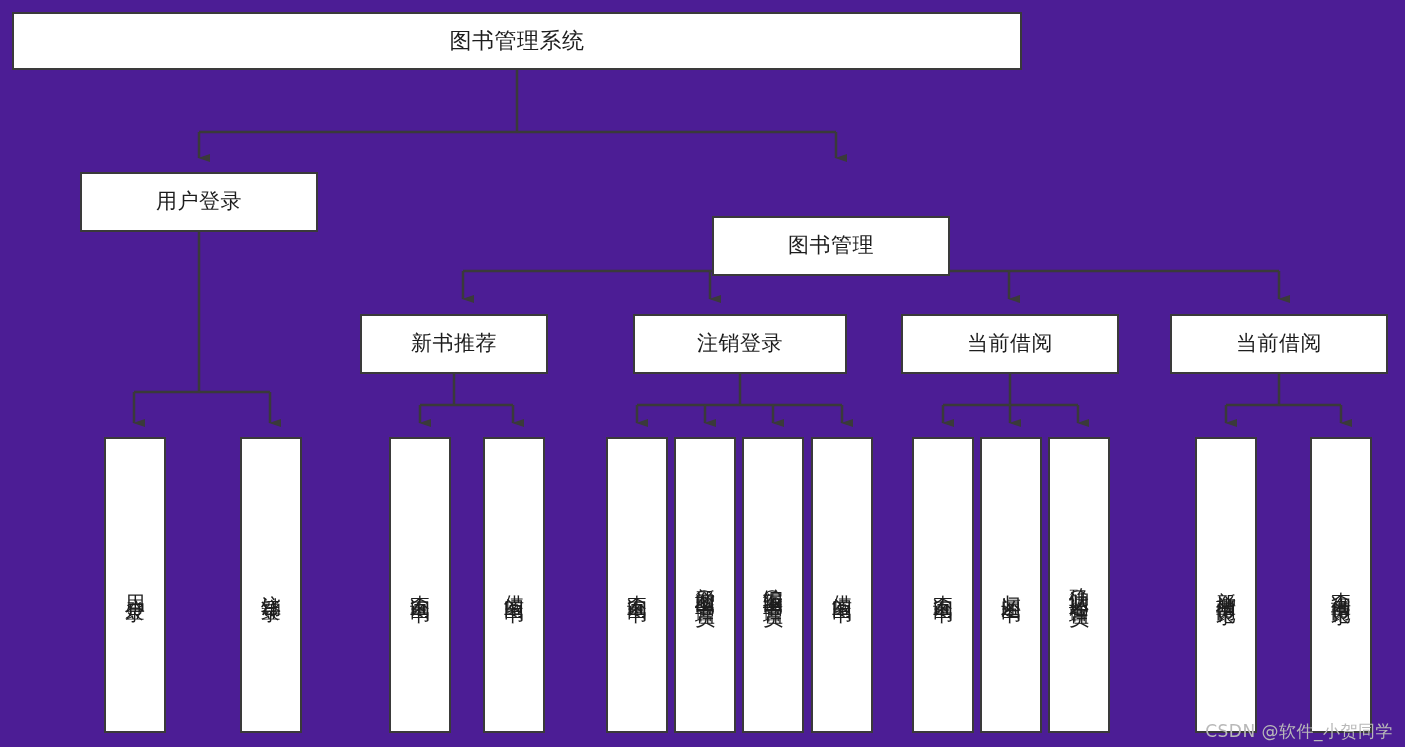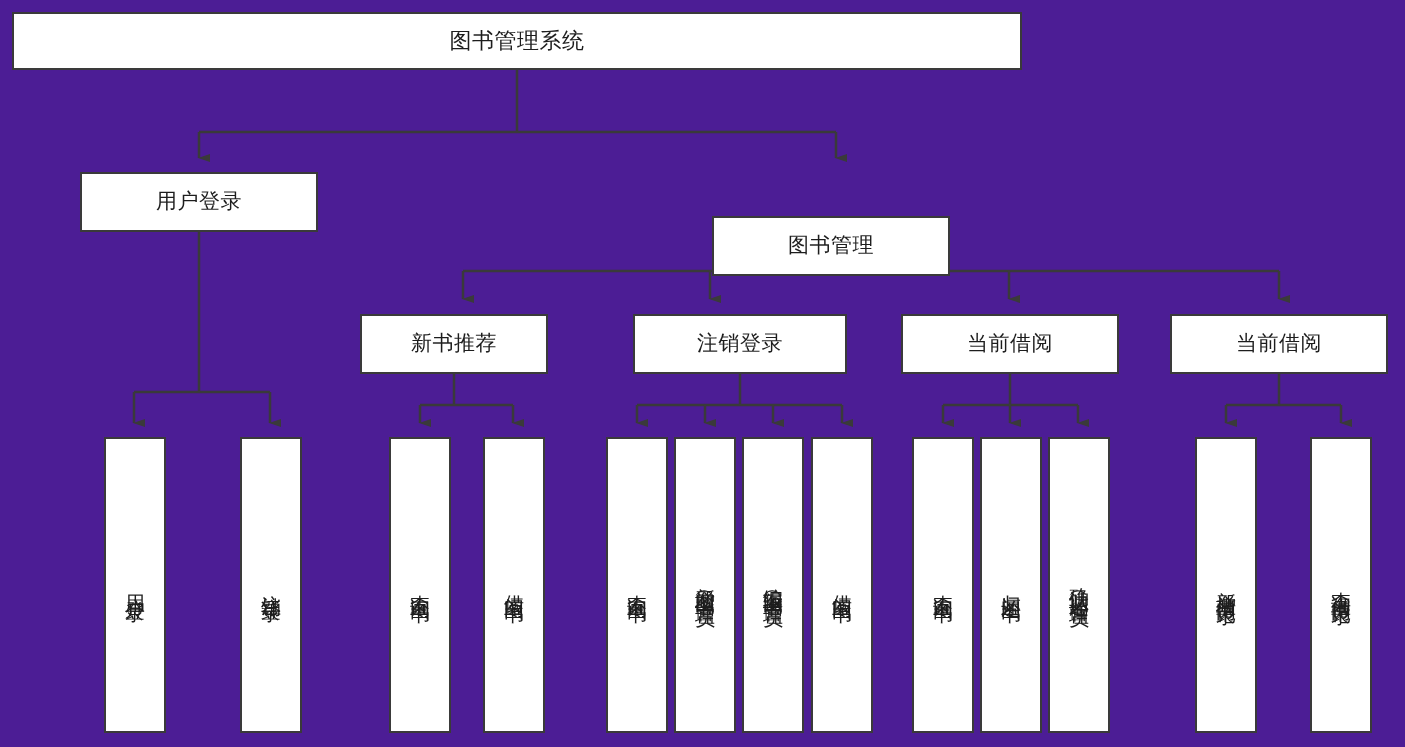--- a/index.html
+++ b/index.html
@@ -195,14 +195,15 @@
     <span class="vtext">确认归还（管理员）</span>
   </div>
 
   <div class="node v" style="left:1195px; top:437px; width:62px; height:296px;">
     <span class="vtext">新增借阅记录</span>
   </div>
   <div class="node v" style="left:1310px; top:437px; width:62px; height:296px;">
     <span class="vtext">查询借阅记录</span>
   </div>
 
+  <div class="wm">CSDN @软件_小贺同学</div>
 
 </div>
 
 </body></html>

